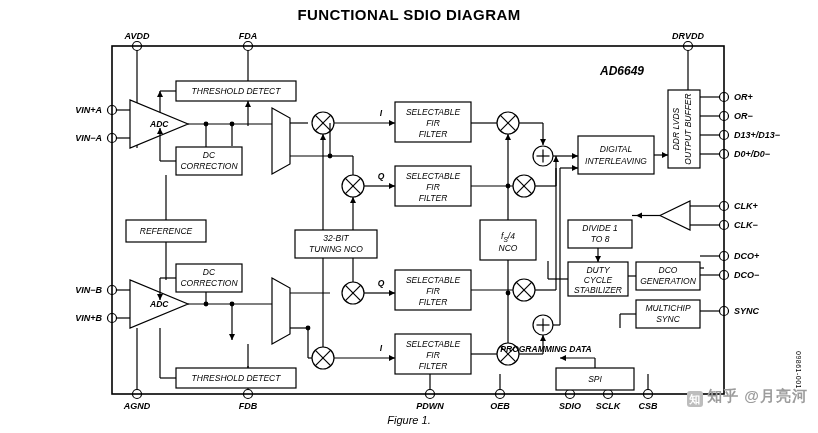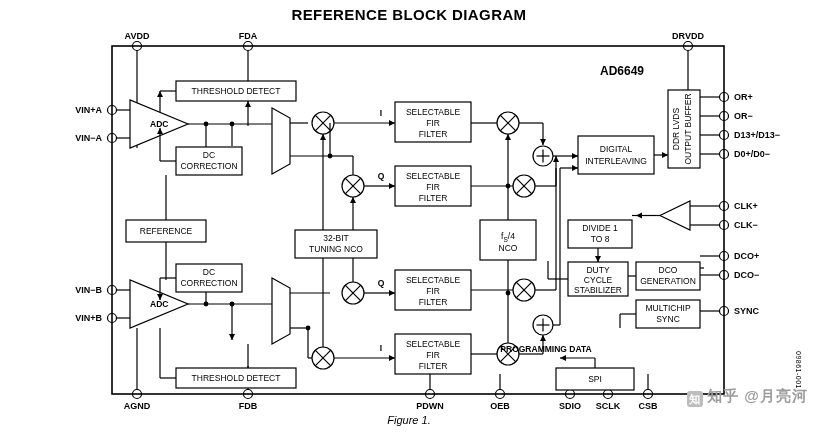--- a/index.html
+++ b/index.html
@@ -13,21 +13,21 @@
   }
   #title{
     position:absolute;top:6px;left:0;width:818px;
     text-align:center;
     font-size:15px;font-weight:bold;letter-spacing:.4px;
   }
   #figcap{
     position:absolute;top:414px;left:0;width:818px;
     text-align:center;font-size:11px;font-style:italic;
   }
-  #stage{position:absolute;top:28px;left:0;width:818px;height:385px;}
+  #stage{position:absolute;top:28px;left:0;width:818px;height:385px;font-style:italic;}
   svg{display:block;}
   .wm{
     position:absolute;right:10px;bottom:26px;
     font-size:15px;color:#9c9c9c;font-weight:bold;
     letter-spacing:1px;
     padding-left:45px;
   }
   .wm .logo{
     display:inline-block;width:16px;height:16px;border-radius:3px;
     background:#bdbdbd;color:#fff;text-align:center;line-height:16px;
@@ -36,21 +36,21 @@
   .sidecode{
     position:absolute;right:16px;bottom:44px;
     font-size:7px;color:#000;
     writing-mode:vertical-rl;
     letter-spacing:.5px;
   }
 </style>
 </head>
 <body>
 
-<div id="title">REFERENCE BLOCK DIAGRAM</div>
+<div id="title">FUNCTIONAL SDIO DIAGRAM</div>
 
 <div id="stage">
 <svg width="818" height="385" viewBox="0 0 818 385" xmlns="http://www.w3.org/2000/svg">
   <defs>
     <style>
       .ln{stroke:#000;stroke-width:1.2;fill:none;}
       .lnT{stroke:#000;stroke-width:1.6;fill:none;}
       .bx{stroke:#000;stroke-width:1.2;fill:#fff;}
       .tx{font-family:"Liberation Sans",sans-serif;font-size:8.5px;fill:#000;}
       .txb{font-family:"Liberation Sans",sans-serif;font-size:8.5px;fill:#000;font-weight:bold;}

